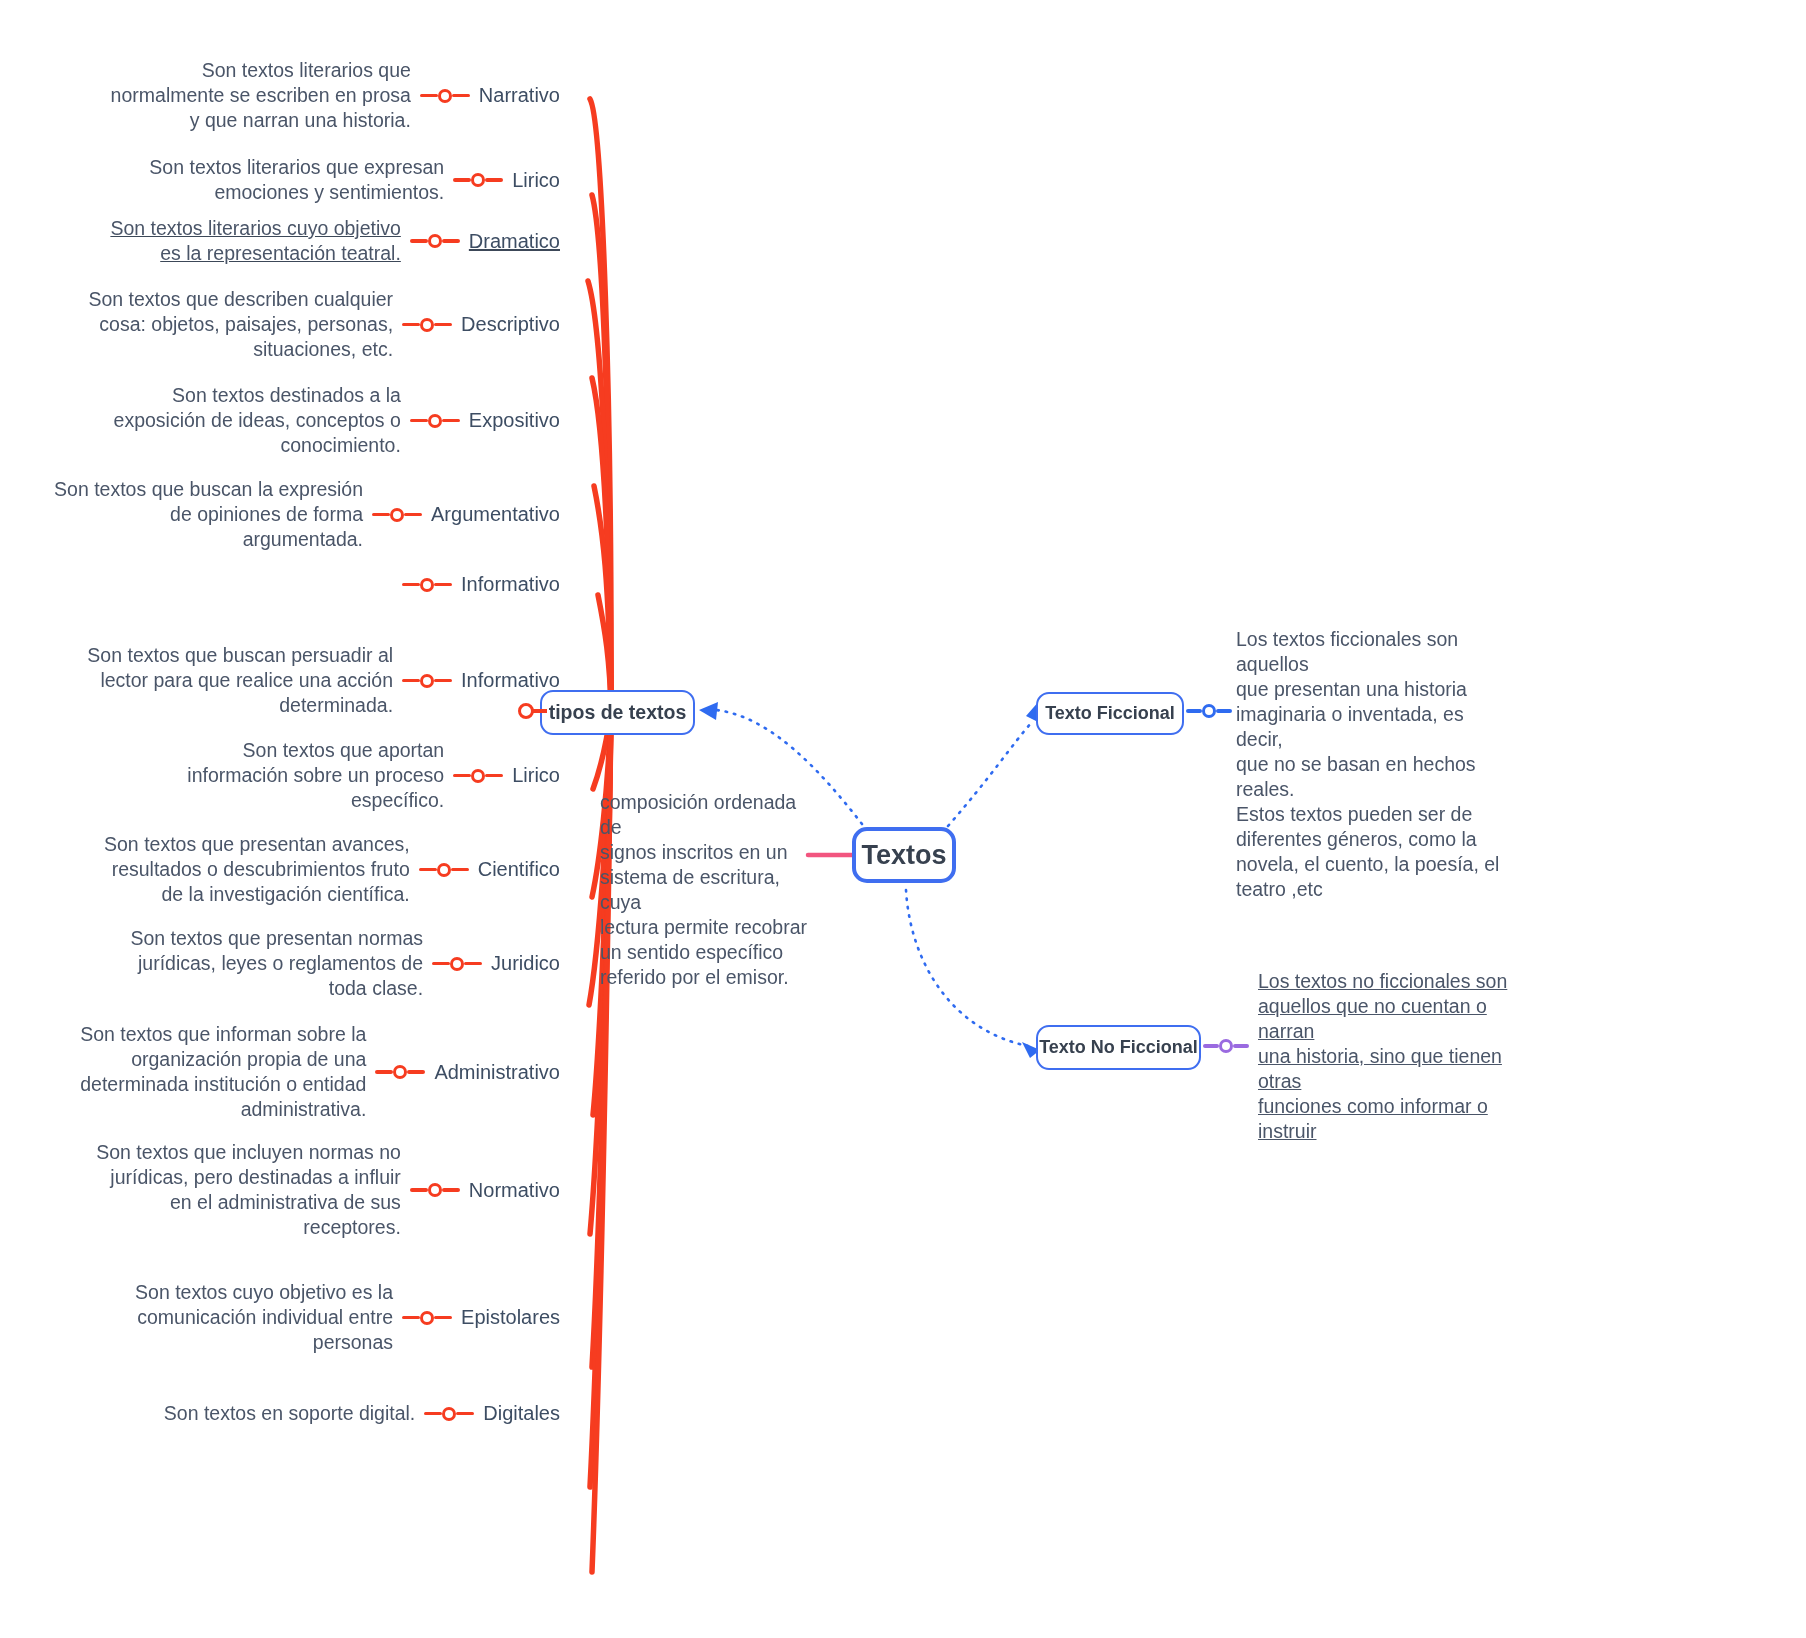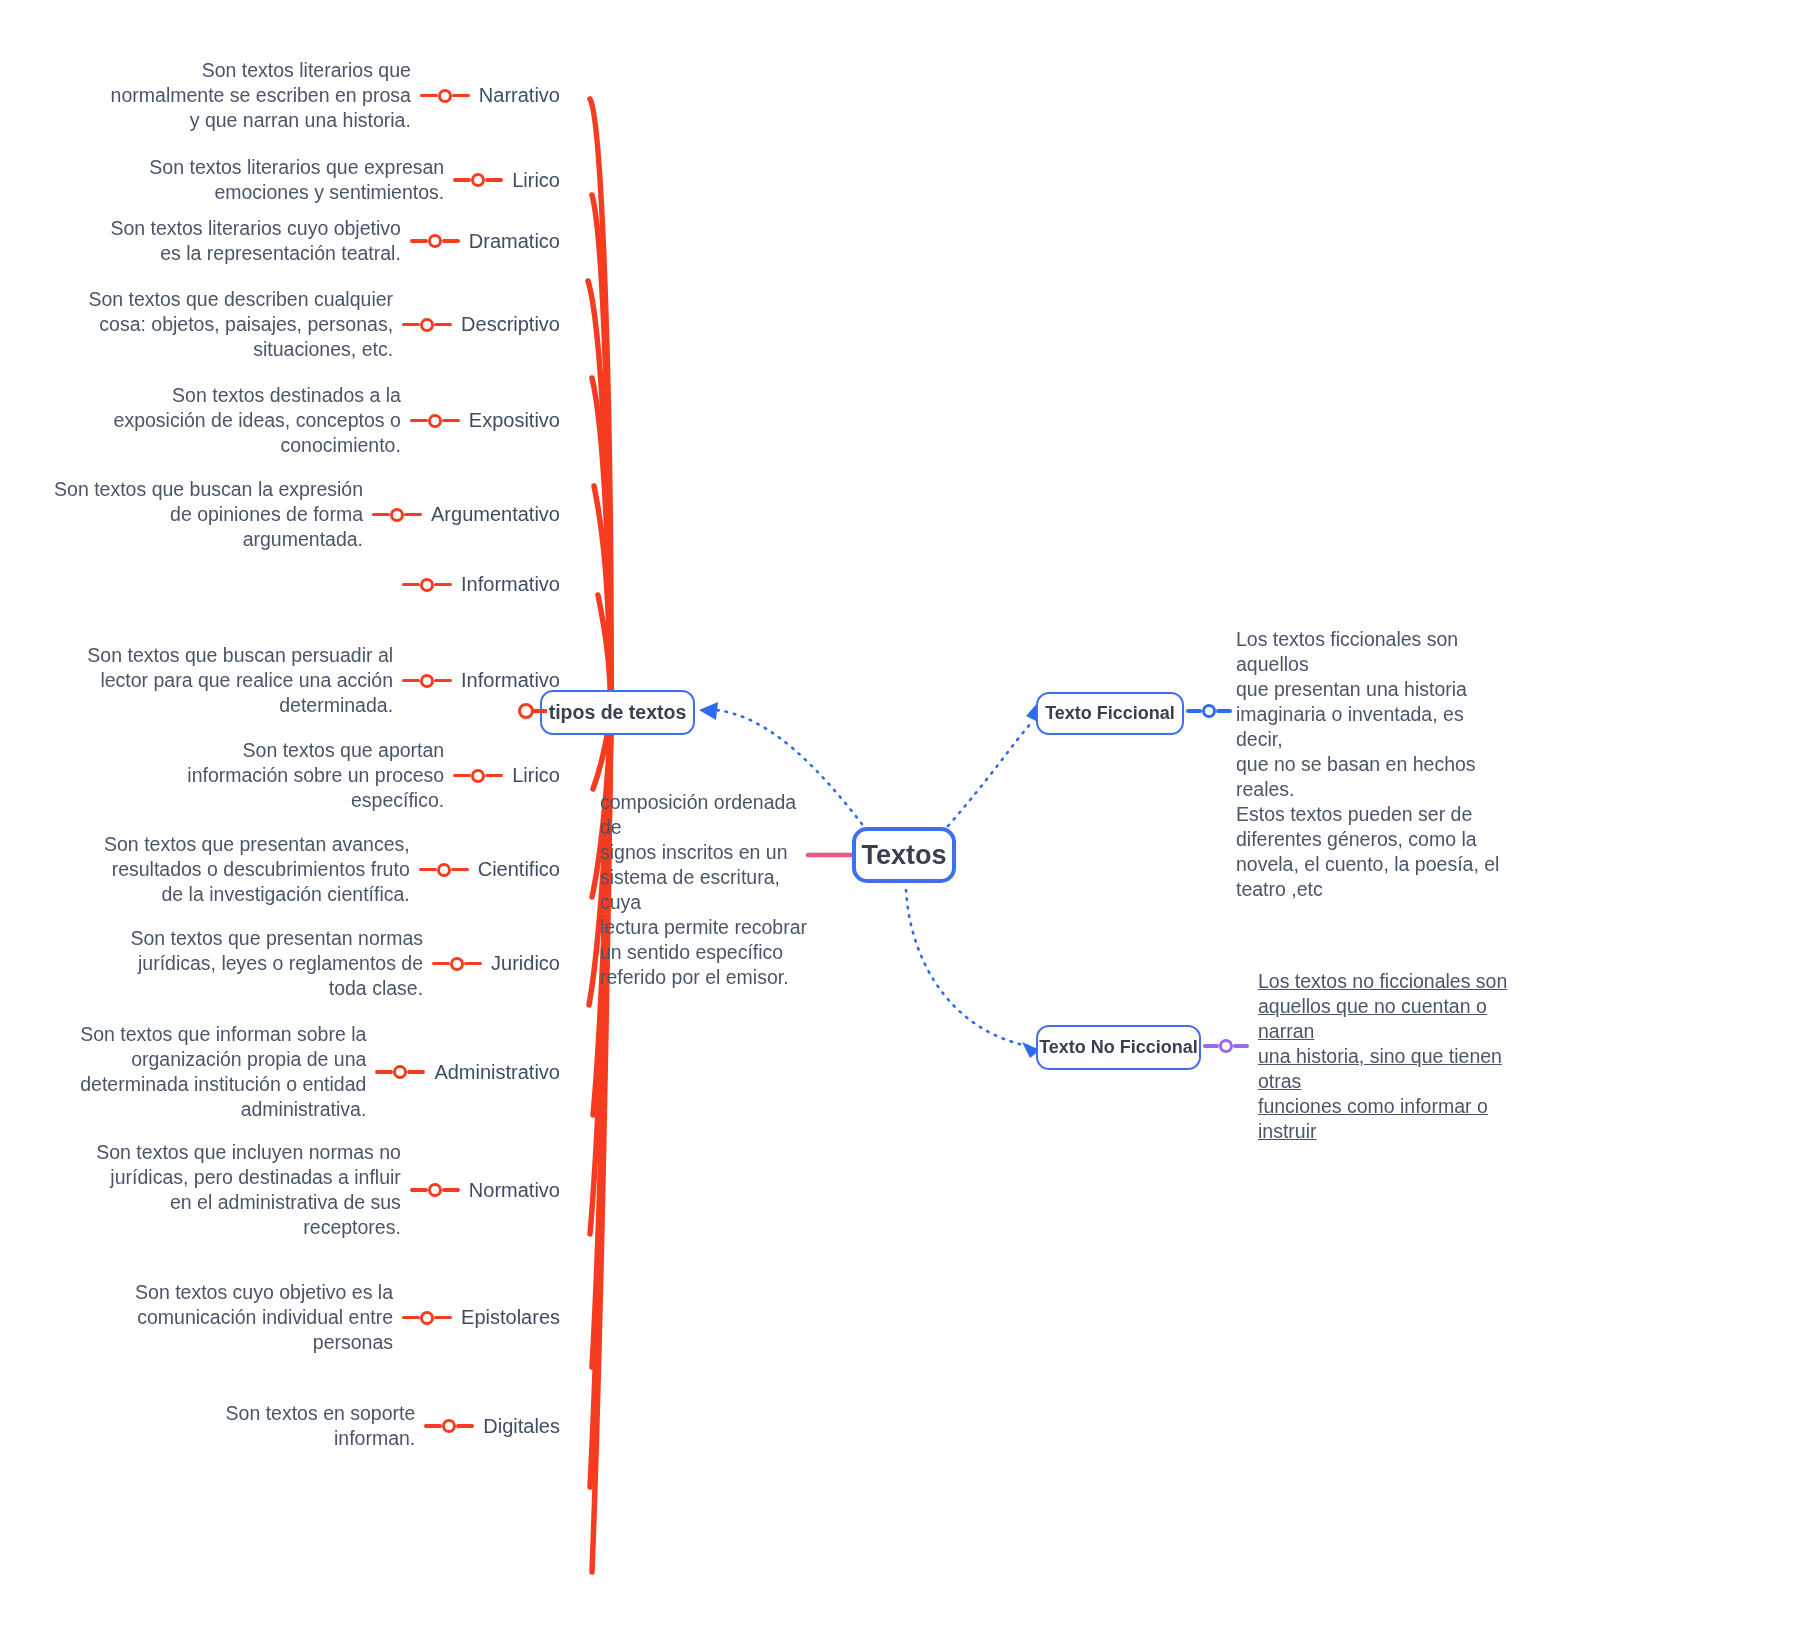--- a/index.html
+++ b/index.html
@@ -123,21 +123,21 @@
     <span class="desc">Son textos literarios que expresan
 emociones y sentimientos.</span>
     <span class="conn">
         <i class="bar"></i>
         <i class="dot"></i>
         <i class="bar"></i>
       </span>
     <span class="lbl">Lirico</span>
   </div>
 
-  <div class="leaf" style="left:90px;top:216px;width:470px;justify-content:flex-end;">
+  <div class="leaf" style="left:90px;top:216px;width:470px;justify-content:flex-end;text-decoration:underline;">
     <span class="desc">Son textos literarios cuyo objetivo
 es la representación teatral.</span>
     <span class="conn">
         <i class="bar"></i>
         <i class="dot"></i>
         <i class="bar"></i>
       </span>
     <span class="lbl">Dramatico</span>
   </div>
 
@@ -266,21 +266,21 @@
 personas</span>
     <span class="conn">
         <i class="bar"></i>
         <i class="dot"></i>
         <i class="bar"></i>
       </span>
     <span class="lbl">Epistolares</span>
   </div>
 
   <div class="leaf" style="left:145px;top:1401px;width:415px;justify-content:flex-end;">
-    <span class="desc">Son textos en soporte informan.</span>
+    <span class="desc">Son textos en soporte digital.</span>
     <span class="conn">
         <i class="bar"></i>
         <i class="dot"></i>
         <i class="bar"></i>
       </span>
     <span class="lbl">Digitales</span>
   </div>
 
   <div class="node" id="node-tipos">
     <span>tipos de textos</span>

